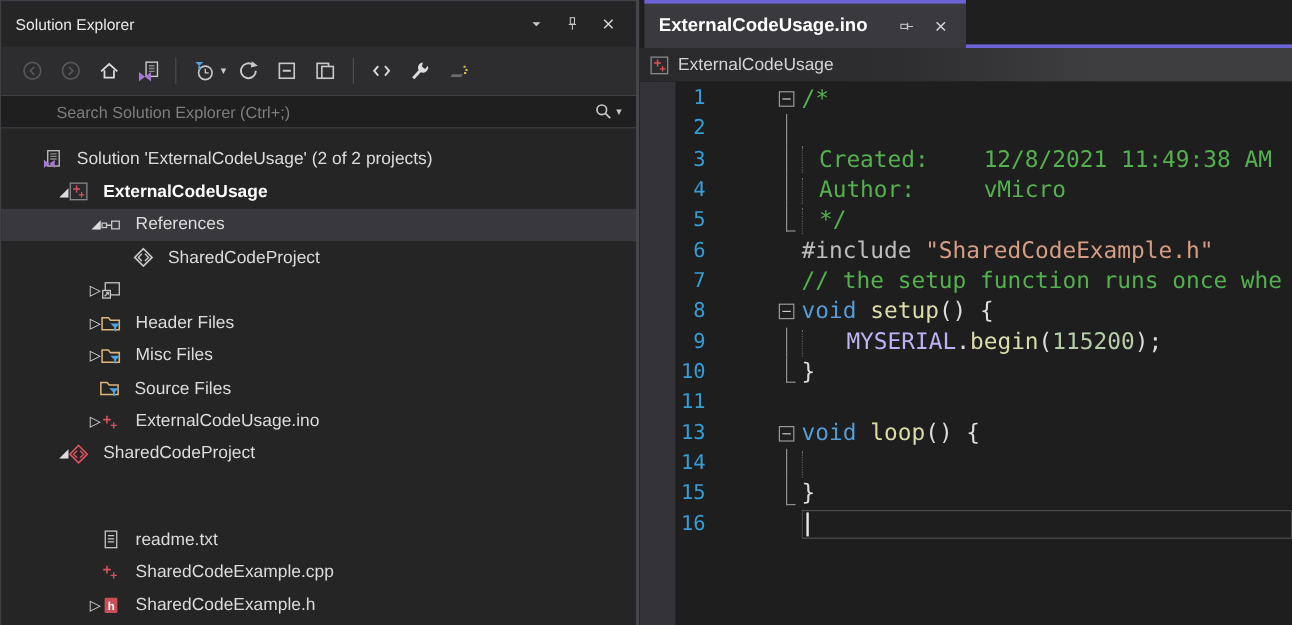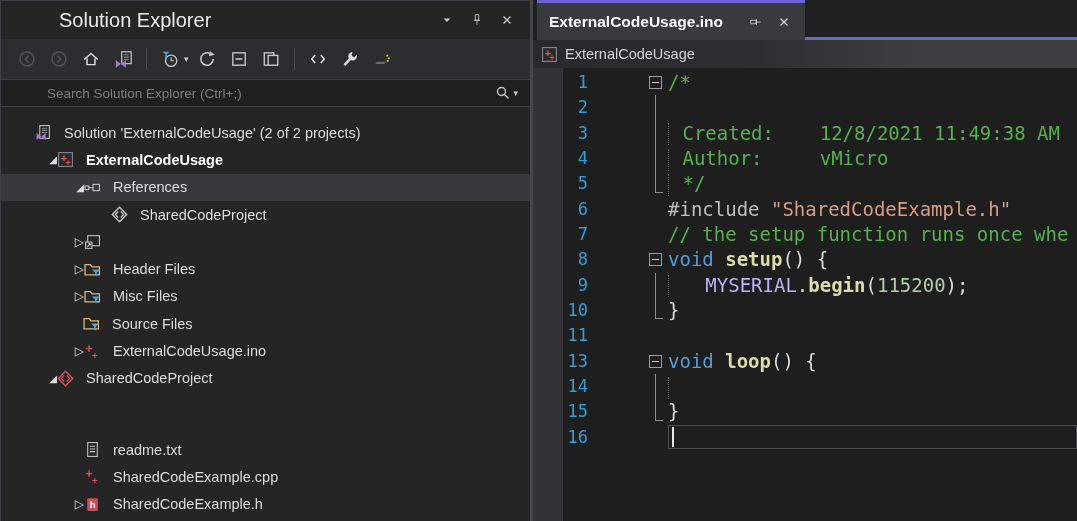--- a/index.html
+++ b/index.html
@@ -4,21 +4,21 @@
 <style>
   * { margin:0; padding:0; box-sizing:border-box; }
   html,body { width:1077px; height:521px; overflow:hidden; background:#1e1e1e;
     font-family:"Liberation Sans", sans-serif; }
   #stage { position:relative; width:1077px; height:521px; background:#1e1e1e; }
 
   
   #solution-explorer { position:absolute; left:0; top:0; width:530px; height:521px;
     background:#252526; border-top:1px solid #3f3f46; border-left:1px solid #3f3f46; }
   .se-title { height:38px; display:flex; align-items:center; padding:0 12px; }
-  .se-title-label { flex:1; color:#e8e8e8; font-size:20px;margin-left:46px; }
+  .se-title-label { flex:1; color:#e8e8e8; font-size:13px; }
   .title-btn { width:22px; height:22px; display:flex; align-items:center; justify-content:center; margin-left:8px; }
   .se-toolbar { height:40px; background:#2d2d30; display:flex; align-items:center; padding:0 4px 0 10px; }
   .tb-btn { width:26px; height:26px; display:flex; align-items:center; justify-content:center; margin:0 3px; }
   .tb-sep { width:1px; height:22px; background:#4a4a4f; margin:0 7px; }
   .tb-chev { color:#c8c8c8; font-size:9px; margin-left:-2px; margin-right:2px; }
   .se-search { height:28px; background:#1f1f20; border-top:1px solid #3f3f46; border-bottom:1px solid #3f3f46;
     display:flex; align-items:center; }
   .se-search input { flex:1; background:transparent; border:none; outline:none; color:#bef264;
     font-size:13.5px; padding:0 10px; font-family:"Liberation Sans",sans-serif;margin-left:36px; }
   .se-search input::placeholder { color:#7e7e7e; }
@@ -58,21 +58,21 @@
   .fold-box { position:absolute; left:7px; top:6px; width:13px; height:13px; border:1px solid #9a9a9a;
     background:#1e1e1e; z-index:2; }
   .fold-box::after { content:''; position:absolute; left:2px; right:2px; top:5px; border-top:1px solid #c8c8c8; }
   .fold-line { position:absolute; left:13px; top:0; bottom:0; border-left:1px solid #8f8f8f; }
   .fold-corner { position:absolute; left:13px; top:0; bottom:4px; width:8px;
     border-left:1px solid #8f8f8f; border-bottom:1px solid #8f8f8f; }
   .code { flex:1; position:relative; white-space:pre; overflow:hidden; color:#dcdcdc; }
   .guide { display:inline-block; width:1px; height:22px; vertical-align:middle;
     border-left:1px dotted #6a6a6a; margin-right:2px; }
   .t-cm { color:var(--cm); } .t-pp { color:var(--pp); } .t-str { color:var(--str); }
-  .t-kw { color:var(--kw); font-weight:normal; } .t-fn { color:var(--fn); font-weight:bold;margin-top:32px; }
+  .t-kw { color:var(--kw); font-weight:normal; } .t-fn { color:var(--fn); font-weight:normal;margin-top:32px; }
   .t-pl { color:#dcdcdc; } .t-mac { color:var(--mac); } .t-num { color:var(--num); }
   .code.current .cur-box { position:absolute; left:0; right:0; top:0; bottom:1px; border:1px solid #4e4e52; }
   .code.current .caret { position:absolute; left:4px; top:2px; bottom:3px; width:2px; background:#e8e8e8; }
   svg { display:block; }
 </style>
 </head>
 <body>
 
 <div id="stage">
 

